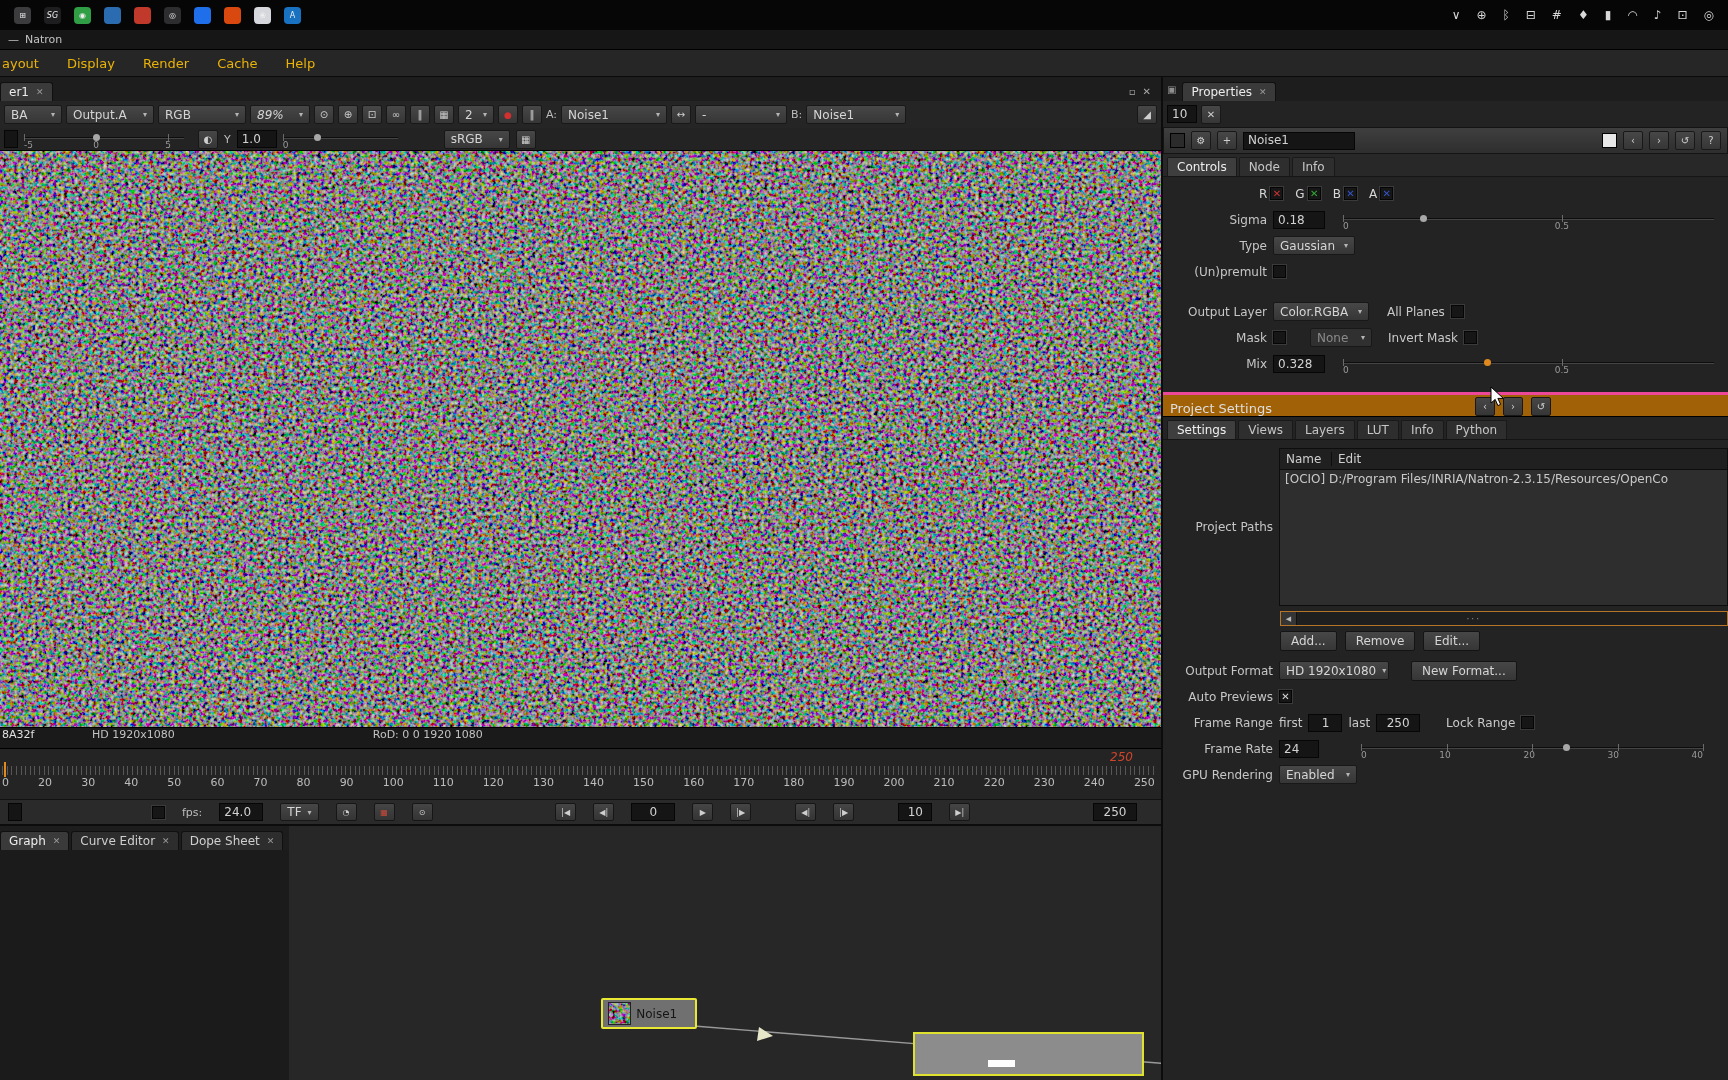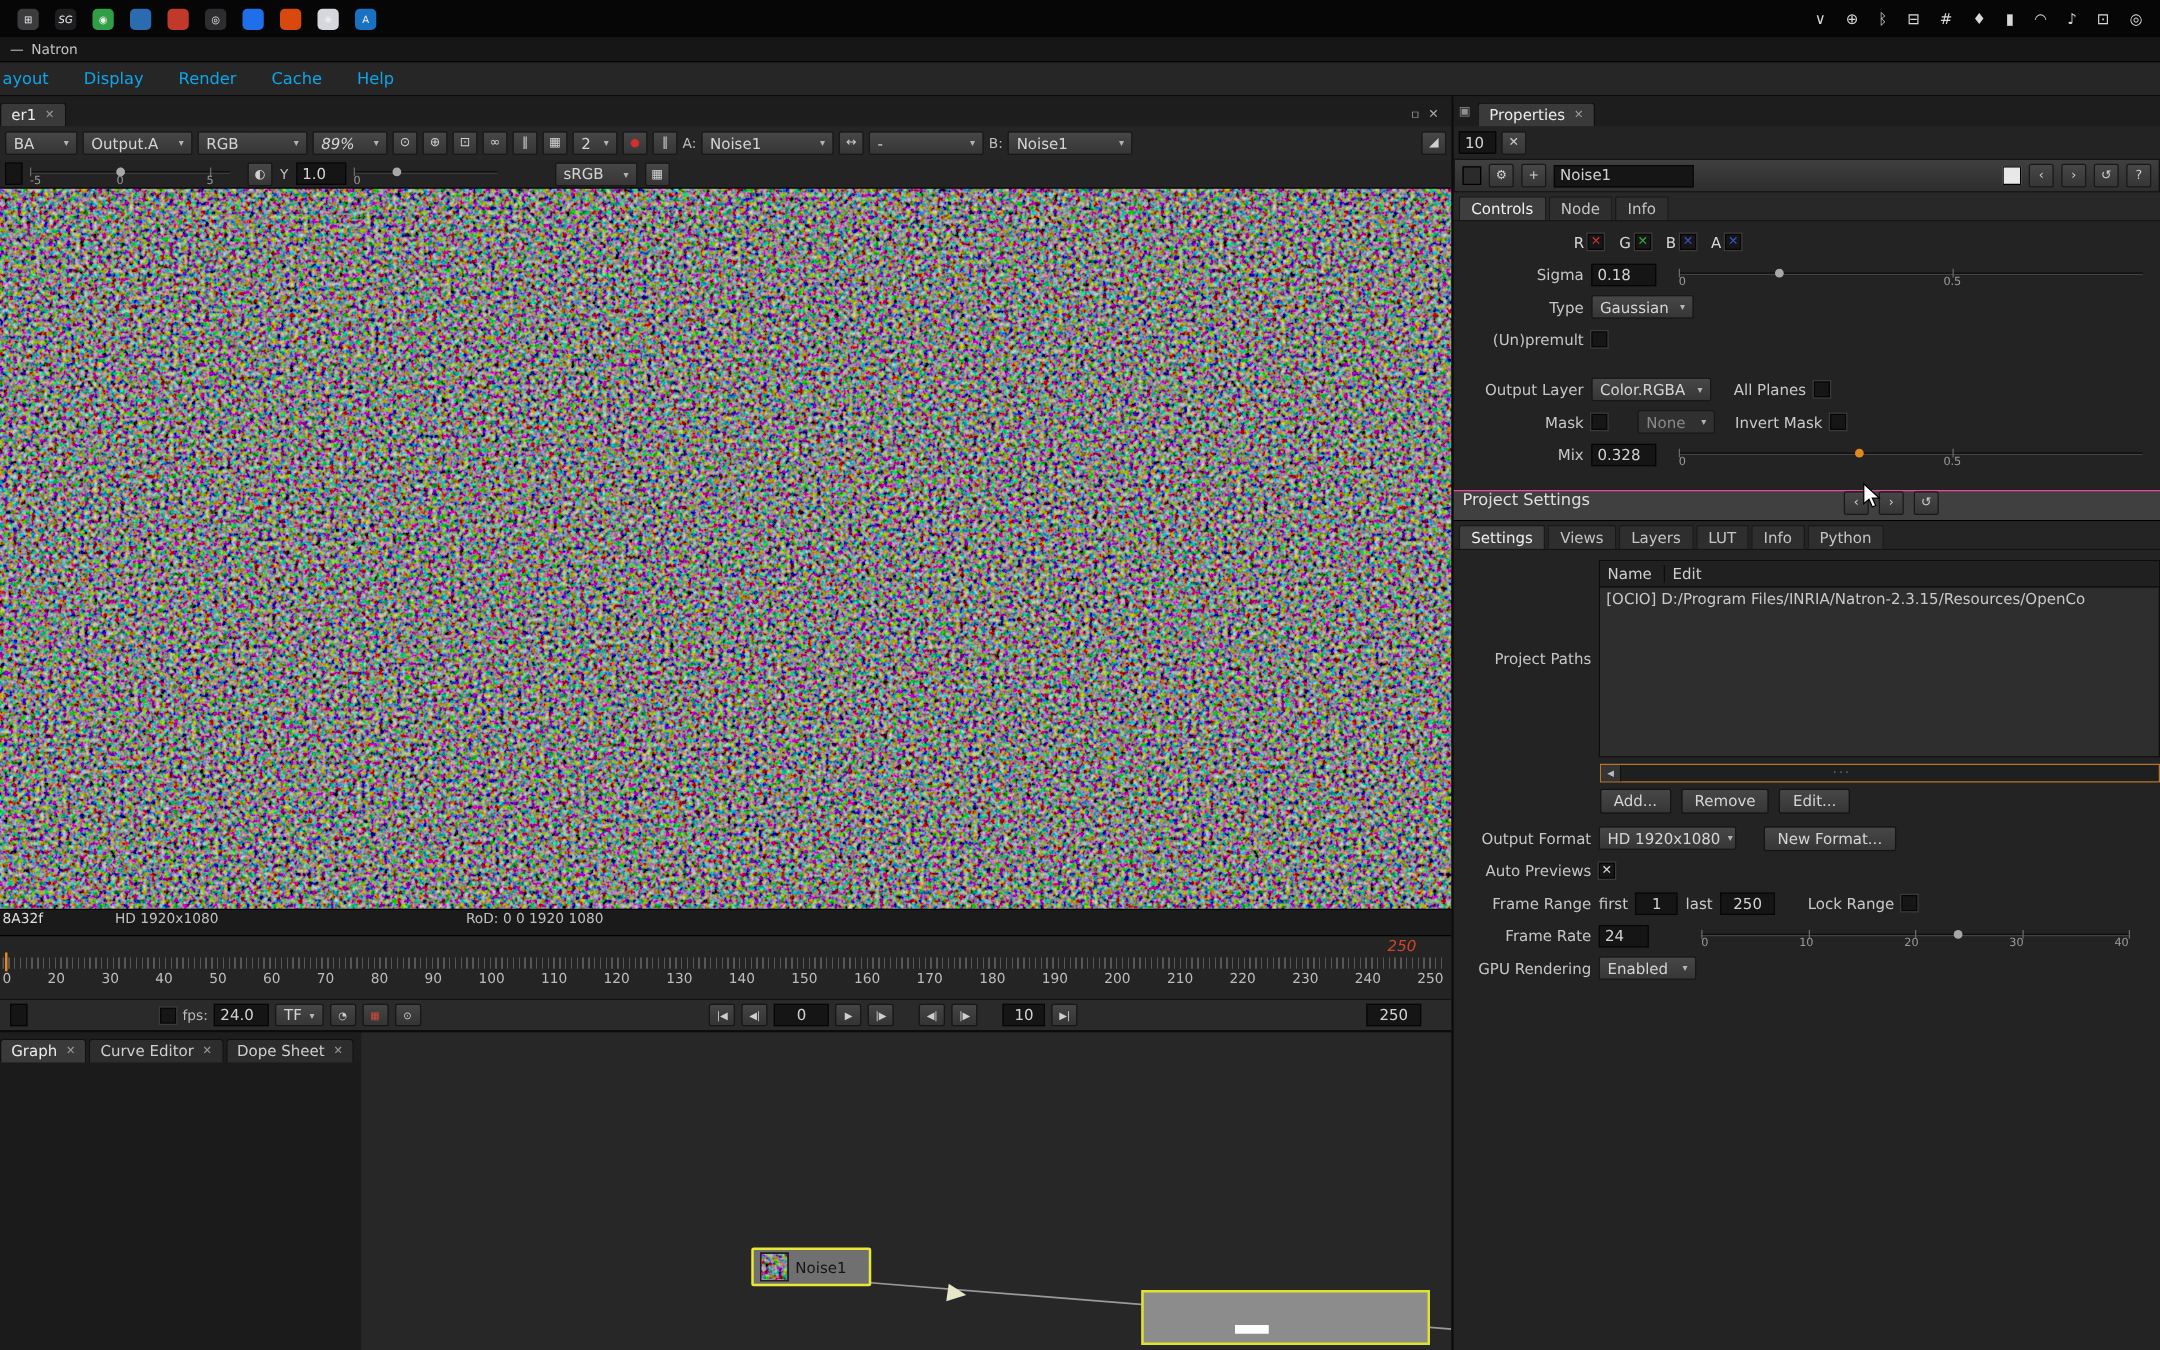--- a/index.html
+++ b/index.html
@@ -10,21 +10,21 @@
 
 .macbar{height:30px;background:#060606;display:flex;align-items:center;padding:0 14px;flex:none}
 .mac-left{display:flex;gap:13px;align-items:center}
 .mac-right{margin-left:auto;display:flex;gap:16px;align-items:center;color:#cfcfcf;font-size:12px}
 .mac-icon{width:17px;height:17px;border-radius:4px;display:inline-flex;align-items:center;justify-content:center;font-size:8px;color:#eee;background:#333}
 .mac-sicon{font-size:12px;color:#d8d8d8}
 
 
 .titlebar{height:20px;background:#161616;display:flex;align-items:center;gap:6px;padding:0 8px;font-size:11px;color:#c3c3c3;flex:none;border-bottom:1px solid #000}
 .menubar{height:27px;background:#262626;display:flex;align-items:center;gap:28px;padding:0 2px;font-size:13px;flex:none;border-bottom:1px solid #0b0b0b}
-.menu-item{color:#0ea5e9;cursor:default}
+.menu-item{color:#eab308;cursor:default}
 
 .main{flex:1;display:flex;min-height:0}
 .left-col{width:1163px;display:flex;flex-direction:column;flex:none;border-right:2px solid #0c0c0c}
 .right-col{flex:1;background:#232323;display:flex;flex-direction:column;min-width:0}
 
 
 .tabbar{height:24px;background:#1d1d1d;display:flex;align-items:flex-end;gap:2px;padding:2px 6px 0 0;flex:none}
 .tab{background:#2d2d2d;border:1px solid #101010;border-bottom:none;border-radius:3px 3px 0 0;padding:2px 8px;display:flex;align-items:center;gap:7px;font-size:12px;color:#cfcfcf;white-space:nowrap}
 .tab.active{background:#3a3a3a;color:#ececec}
 .tclose{font-size:9px;color:#999}
@@ -48,21 +48,21 @@
 .zoombox{font-style:italic}
 .rec{color:#d22f2f;font-size:9px}
 .viewer-image{flex:1;position:relative;background:#000;min-height:0}
 .viewer-image>svg{position:absolute;inset:0;width:100%;height:100%}
 .info-bar{height:21px;background:#1a1a1a;display:flex;align-items:flex-start;font-size:11px;color:#c2c2c2;flex:none;border-top:1px solid #000;padding:0 2px}
 .timeline{height:51px;background:#242424;position:relative;flex:none;border-top:1px solid #000}
 .tl-end{position:absolute;right:28px;top:1px;color:#d0452a;font-size:12px;font-style:italic}
 .tl-ruler{position:absolute;left:2px;right:4px;top:17px;height:9px;background-image:repeating-linear-gradient(90deg,#575757 0,#575757 1px,transparent 1px,transparent 4.64px)}
 .tl-labels{position:absolute;left:2px;right:6px;top:27px;display:flex;justify-content:space-between;font-size:11px;color:#bdbdbd}
 .playhead{position:absolute;left:4px;top:13px;width:2px;height:15px;background:#e08a1e}
-.transport{height:25px;background:#2a2a2a;display:flex;align-items:center;gap:5px;padding:0 8px;flex:none;border-top:1px solid #111}
+.transport{height:25px;background:#2a2a2a;display:flex;align-items:center;gap:17px;padding:0 8px;flex:none;border-top:1px solid #111}
 .tbtn{min-width:21px;height:18px;background:linear-gradient(#454545,#343434);border:1px solid #161616;border-radius:2px;color:#cfcfcf;font-size:8px;display:inline-flex;align-items:center;justify-content:center;padding:0 3px;font-family:inherit}
 .tbtn.red{color:#d24a3a}
 .t-label{font-size:11px;color:#bdbdbd}
 
 
 .graph-pane{flex:1;display:flex;min-height:0}
 .graph-area{flex:1;position:relative;background:#272727;overflow:hidden}
 .graph-area>svg.edges{position:absolute;inset:0;width:100%;height:100%}
 .gnode{position:absolute;left:312px;top:172px;width:96px;height:31px;background:#707070;border:2px solid #e9e933;border-radius:2px;display:flex;align-items:center;gap:5px;padding:1px 5px;color:#151515;font-size:12px}
 .gnode .thumb{width:23px;height:23px;border:1px solid #222;background:#0a0a0a;position:relative;overflow:hidden;flex:none}
@@ -90,21 +90,21 @@
 .slider.fixed{flex:none}
 .slider .track{position:absolute;left:0;right:0;top:8px;height:1px;background:#0d0d0d;box-shadow:0 1px 0 rgba(90,90,90,.6)}
 .slider .tick{position:absolute;top:5px;width:1px;height:7px;background:#6a6a6a}
 .slider .handle{position:absolute;top:5px;width:7px;height:7px;border-radius:50%;background:#a8a8a8;margin-left:-3px}
 .slider .handle.orange{background:#e0891f}
 .slider .tlab{position:absolute;top:11px;font-size:9px;color:#9a9a9a;transform:translateX(-50%)}
 .slider .tlab.edge{transform:none}
 .gap-top{margin-top:14px}
 
 
-.ps-header{height:25px;background:#404040;border-top:1px solid #ec4899;border-bottom:1px solid #000;display:flex;align-items:flex-start;padding:0 7px;font-size:13px;color:#dedede;flex:none;margin-top:8px}
+.ps-header{height:25px;background:#a16207;border-top:3px solid #ec4899;border-bottom:1px solid #000;display:flex;align-items:flex-end;padding:0 7px;font-size:13px;color:#dedede;flex:none;margin-top:8px}
 .ps-hbtns{margin-left:auto;margin-right:170px;display:flex;gap:8px;align-items:center}
 .ps-tabs{height:23px;display:flex;align-items:flex-end;gap:2px;padding:0 4px;background:#242424;flex:none;border-bottom:1px solid #141414}
 .ps-body{padding:8px 0 0 4px;display:flex;flex-direction:column;gap:5px;flex:1;min-height:0}
 .ps-body .plabel{width:106px}
 .ptable-wrap{display:flex;gap:6px;align-items:center}
 .ptable{flex:1;border:1px solid #0d0d0d;height:158px;display:flex;flex-direction:column;background:#2e2e2e;min-width:0}
 .ptable-head{height:21px;background:#202020;border-bottom:1px solid #0d0d0d;display:flex;align-items:center;font-size:12px;color:#cfcfcf;flex:none}
 .ptable-head .c1{width:52px;padding-left:6px;border-right:1px solid #0d0d0d}
 .ptable-head .c2{padding-left:6px}
 .ptable-body{flex:1;overflow:hidden;font-size:12px;color:#c9c9c9}

